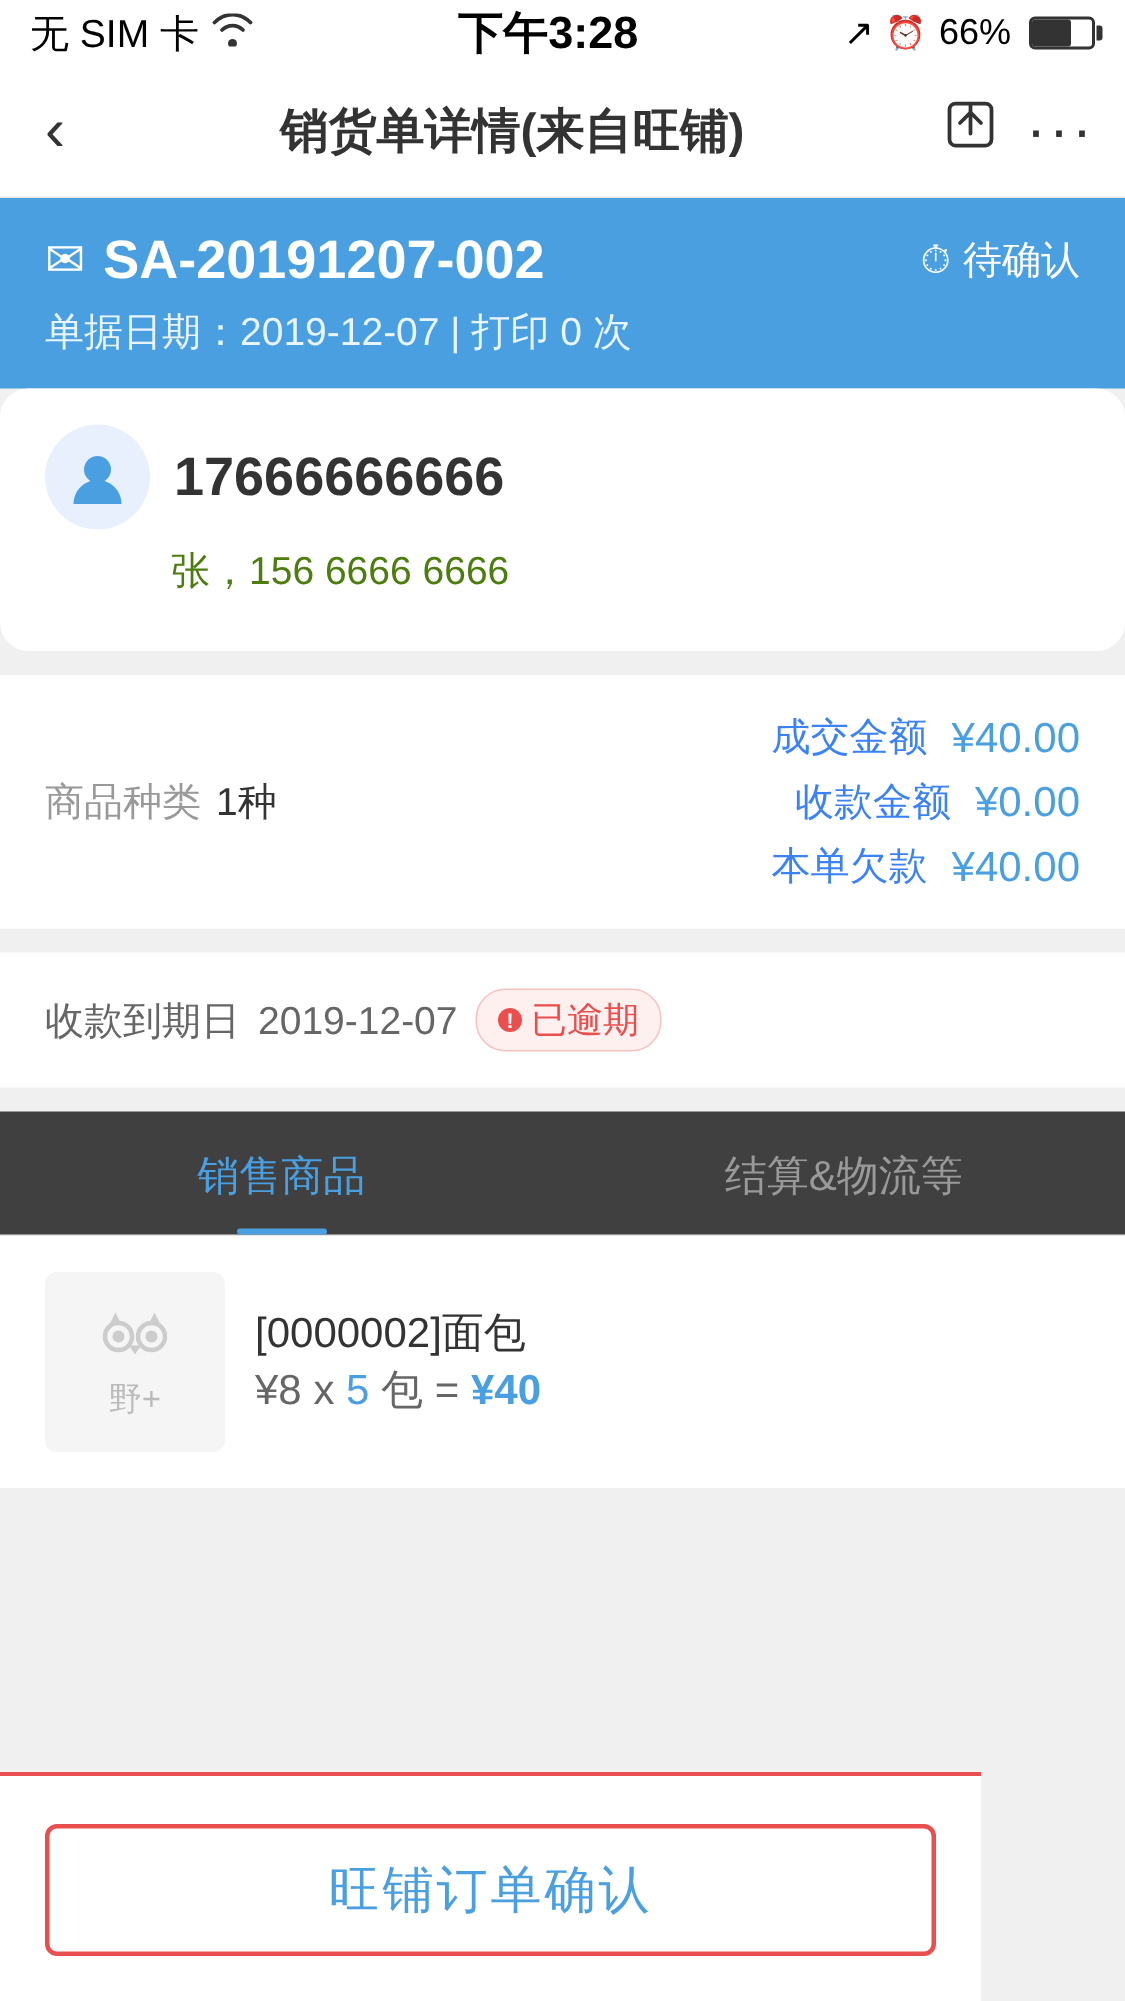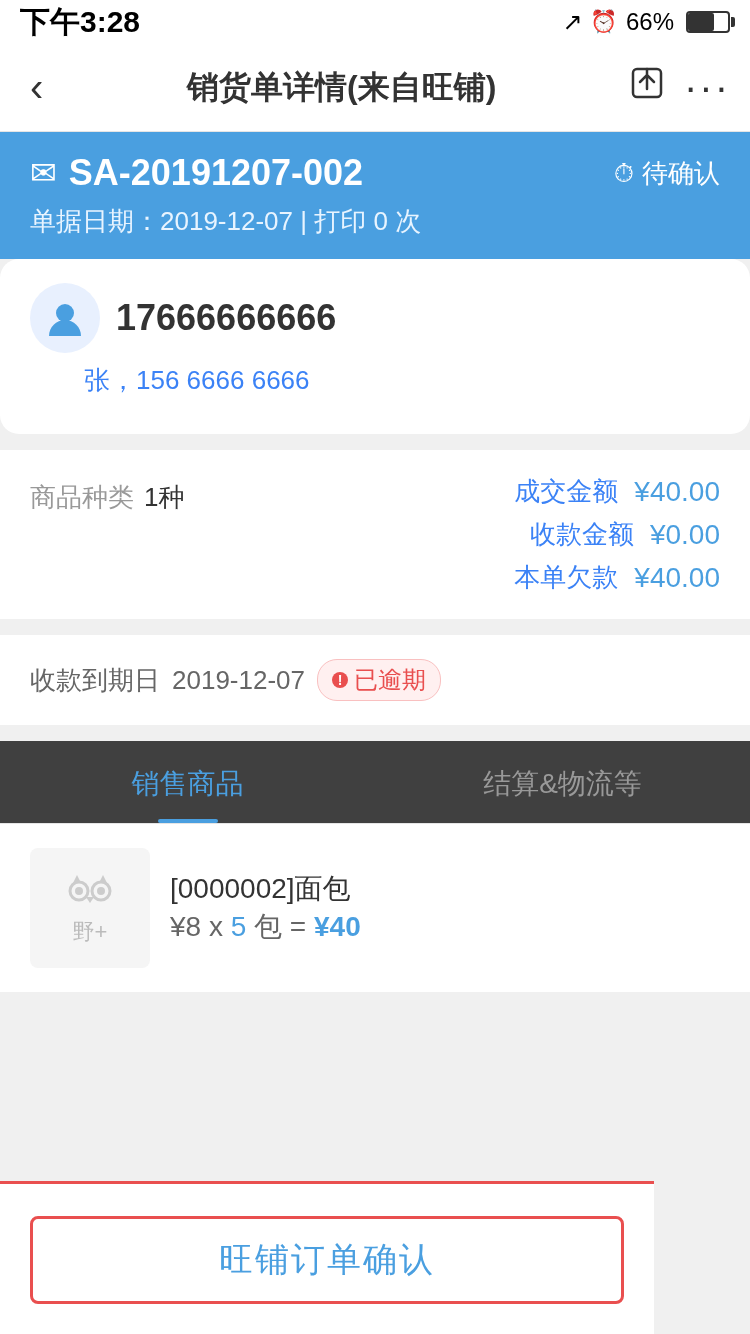--- a/index.html
+++ b/index.html
@@ -154,22 +154,22 @@
       font-size: 36px;
       color: #4a9fe0;
     }
     .customer-phone {
       font-size: 36px;
       font-weight: 600;
       color: #333;
     }
     .customer-name {
       font-size: 26px;
-      color: #3b82f6;
-      margin-left: 54px;
+      color: #4d7c0f;
+      margin-left: 84px;
       margin-bottom: 12px;
     }
     .customer-meta {
       display: flex;
       align-items: center;
       gap: 60px;
       margin-left: 86px;
       font-size: 26px;
       color: #666;
     }
@@ -187,20 +187,21 @@
       display: flex;
       align-items: flex-start;
       justify-content: space-between;
     }
     .summary-left {
       display: flex;
       gap: 10px;
       font-size: 26px;
       color: #666;
       padding-top: 6px;
+      margin-top: 37px;
     }
     .summary-label {
       color: #999;
     }
     .summary-value {
       color: #333;
       font-size: 26px;
     }
     .summary-right {
       display: flex;
@@ -358,20 +359,30 @@
       color: #4a9fe0;
       cursor: pointer;
       font-weight: 500;
       letter-spacing: 2px;
     }
   </style>
 </head>
 <body>
 
 <div class="status-bar">
+  <div class="status-left">
+    <span>无 SIM 卡</span>
+    <span>
+      <svg width="28" height="22" viewBox="0 0 28 22" fill="none">
+        <path d="M14 17a3 3 0 1 1 0 6 3 3 0 0 1 0-6z" fill="#333"></path>
+        <path d="M7 11c1.9-1.9 4.5-3 7-3s5.1 1.1 7 3" stroke="#333" stroke-width="2.5" fill="none" stroke-linecap="round"></path>
+        <path d="M2 6c3.3-3.3 7.8-5.3 12-5.3s8.7 2 12 5.3" stroke="#333" stroke-width="2.5" fill="none" stroke-linecap="round"></path>
+      </svg>
+    </span>
+  </div>
   <div class="status-center">下午3:28</div>
   <div class="status-right">
     <span style="font-size:24px;">↗</span>
     <span style="font-size:22px;">⏰</span>
     <span>66%</span>
     <div class="battery">
       <div class="battery-fill"></div>
     </div>
   </div>
 </div>

